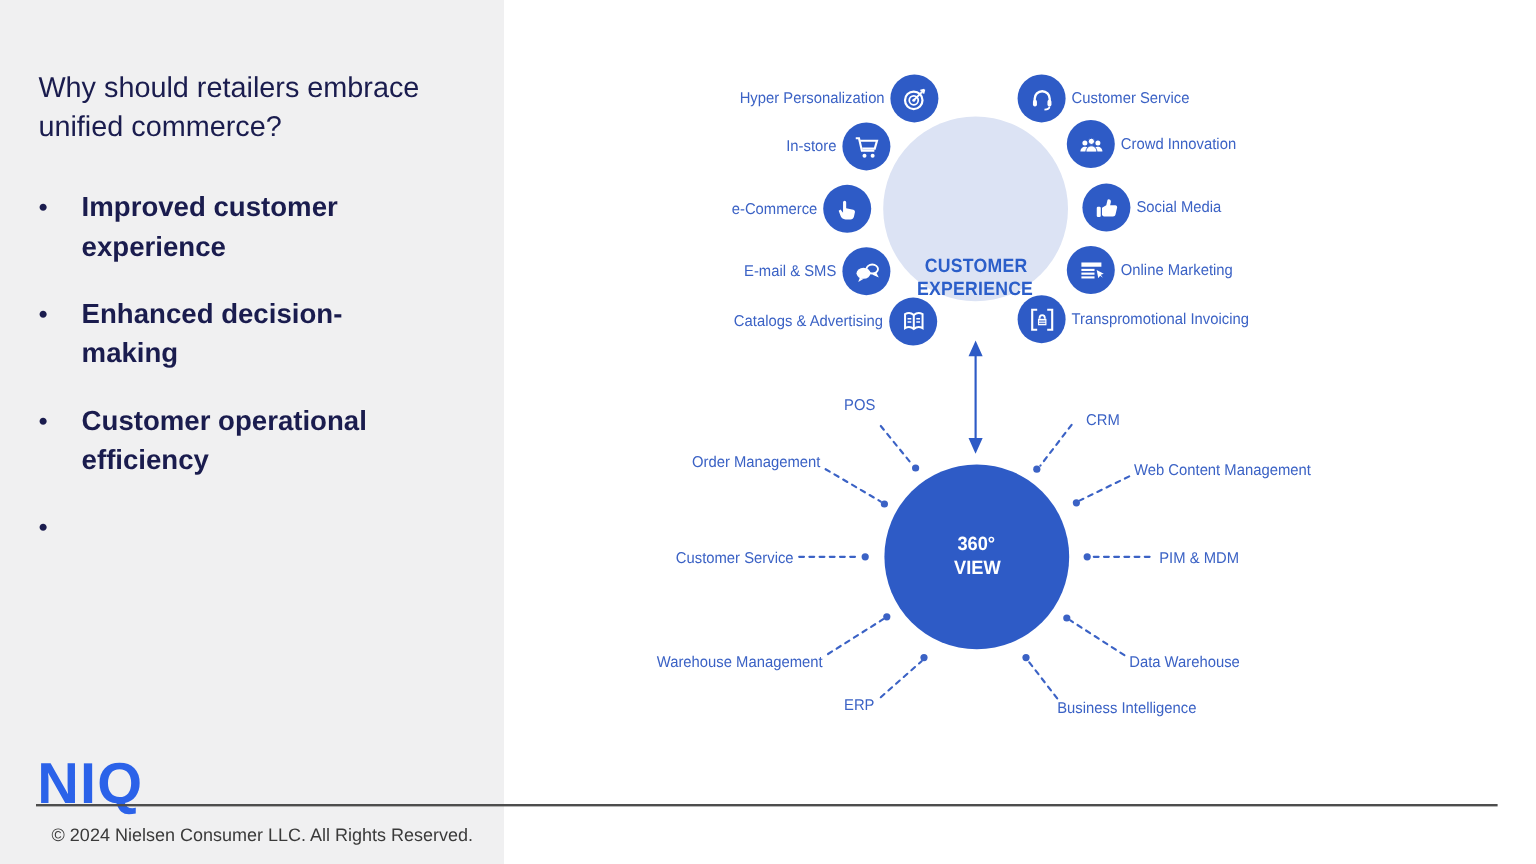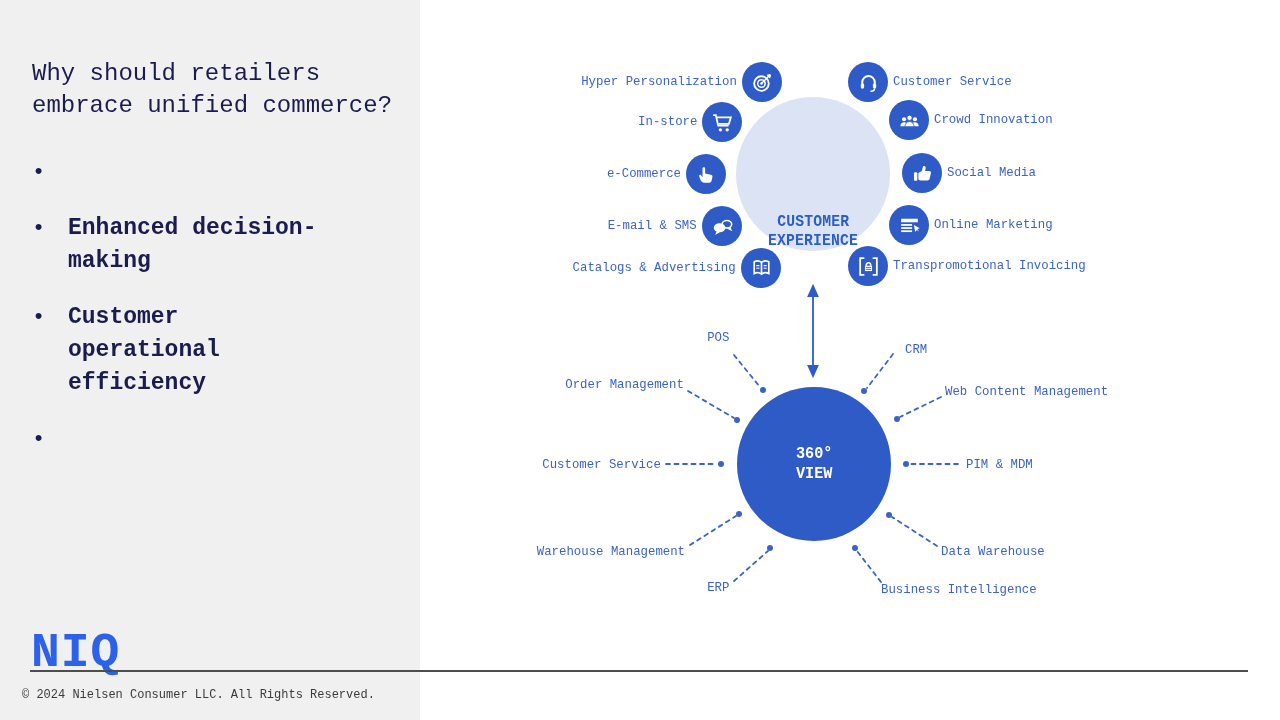--- a/index.html
+++ b/index.html
@@ -1,28 +1,28 @@
 <!DOCTYPE html>
 <html style="--navy: #1a1c4e; --icon-blue: #2e5bc6; --label-blue: #3b62c5; --light-circle: #dce3f4; --ce-text: #2b5ec9; --logo-blue: #2b62e9; --panel-gray: #f0f0f1; --rule-gray: #4d4d4d; --copyright-gray: #3a3a3a;"><head>
 <meta charset="utf-8">
 <style>
   html,body{margin:0;padding:0;background:#ffffff;}
   .slide{position:relative;width:1280px;height:720px;overflow:hidden;
-         font-family:Liberation Mono, monospace;background:#ffffff;}
+         font-family:Liberation Sans, sans-serif;background:#ffffff;}
   .left-panel{position:absolute;left:0;top:0;width:420px;height:720px;background:var(--panel-gray,#f0f0f1);}
   .slide-title{position:absolute;left:32px;top:58px;width:366px;
                font-size:24px;line-height:32px;color:var(--navy,#1a1c4e);font-weight:400;}
   .bullets{position:absolute;left:32px;top:156px;width:320px;}
   .bullet{display:flex;margin-bottom:23px;}
   .bullet .dot{width:36px;color:var(--navy,#1a1c4e);font-size:22px;line-height:33px;}
   .bullet .txt{width:272px;font-size:23px;line-height:33px;font-weight:700;color:var(--navy,#1a1c4e);}
   .niq-logo{position:absolute;left:31px;top:626px;font-size:48px;font-weight:800;
             letter-spacing:1px;color:var(--logo-blue,#2b62e9);}
   .footer-rule{position:absolute;left:30px;top:670px;width:1218px;height:2px;background:var(--rule-gray,#4d4d4d);}
-  .copyright{position:absolute;left:22px;top:688px;font-size:12px;color:var(--copyright-gray,#3a3a3a);text-align:right;}
+  .copyright{position:absolute;left:43px;top:688px;font-size:15px;color:var(--copyright-gray,#3a3a3a);text-align:right;}
 
   
   .ce-circle{position:absolute;left:736px;top:97px;width:154px;height:154px;border-radius:50%;
              background:var(--light-circle,#dce3f4);display:flex;flex-direction:column;
              align-items:center;justify-content:flex-end;}
   .ce-circle .ln{font-size:16px;line-height:19px;font-weight:700;color:var(--ce-text,#2b5ec9);
                  transform:scaleX(.92);letter-spacing:.2px;}
   .view-circle{position:absolute;left:737px;top:387px;width:154px;height:154px;border-radius:50%;
                background:var(--icon-blue,#2e5bc6);display:flex;flex-direction:column;
                align-items:center;justify-content:center;}
@@ -43,20 +43,21 @@
 
 <div class="slide">
 
   <div class="left-panel"></div>
 
   <div class="slide-title">Why should retailers embrace unified commerce?</div>
 
   <div class="bullets">
     <div class="bullet">
       <span class="dot">•</span>
+      <span class="txt">Improved customer experience</span>
     </div>
     <div class="bullet">
       <span class="dot">•</span>
       <span class="txt">Enhanced decision-making</span>
     </div>
     <div class="bullet">
       <span class="dot">•</span>
       <span class="txt">Customer operational efficiency</span>
     </div>
     <div class="bullet">

